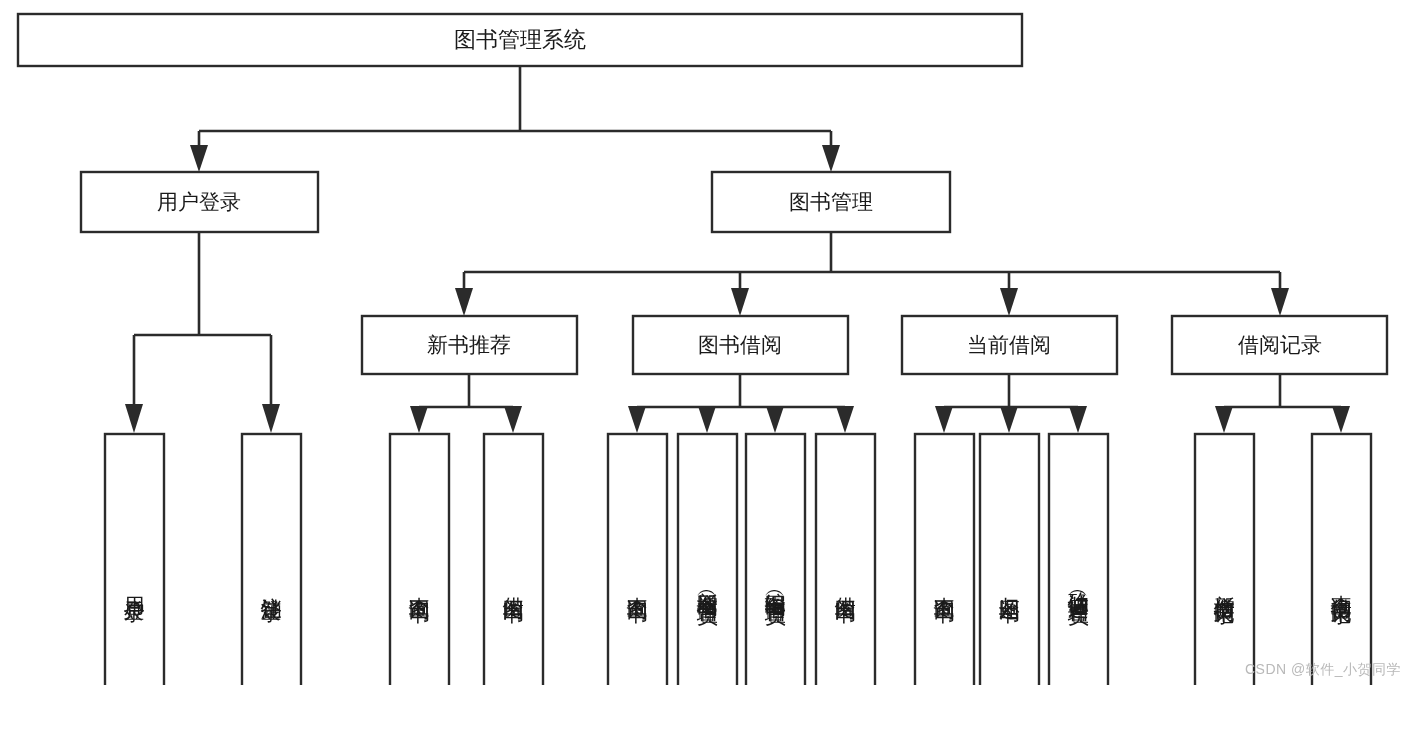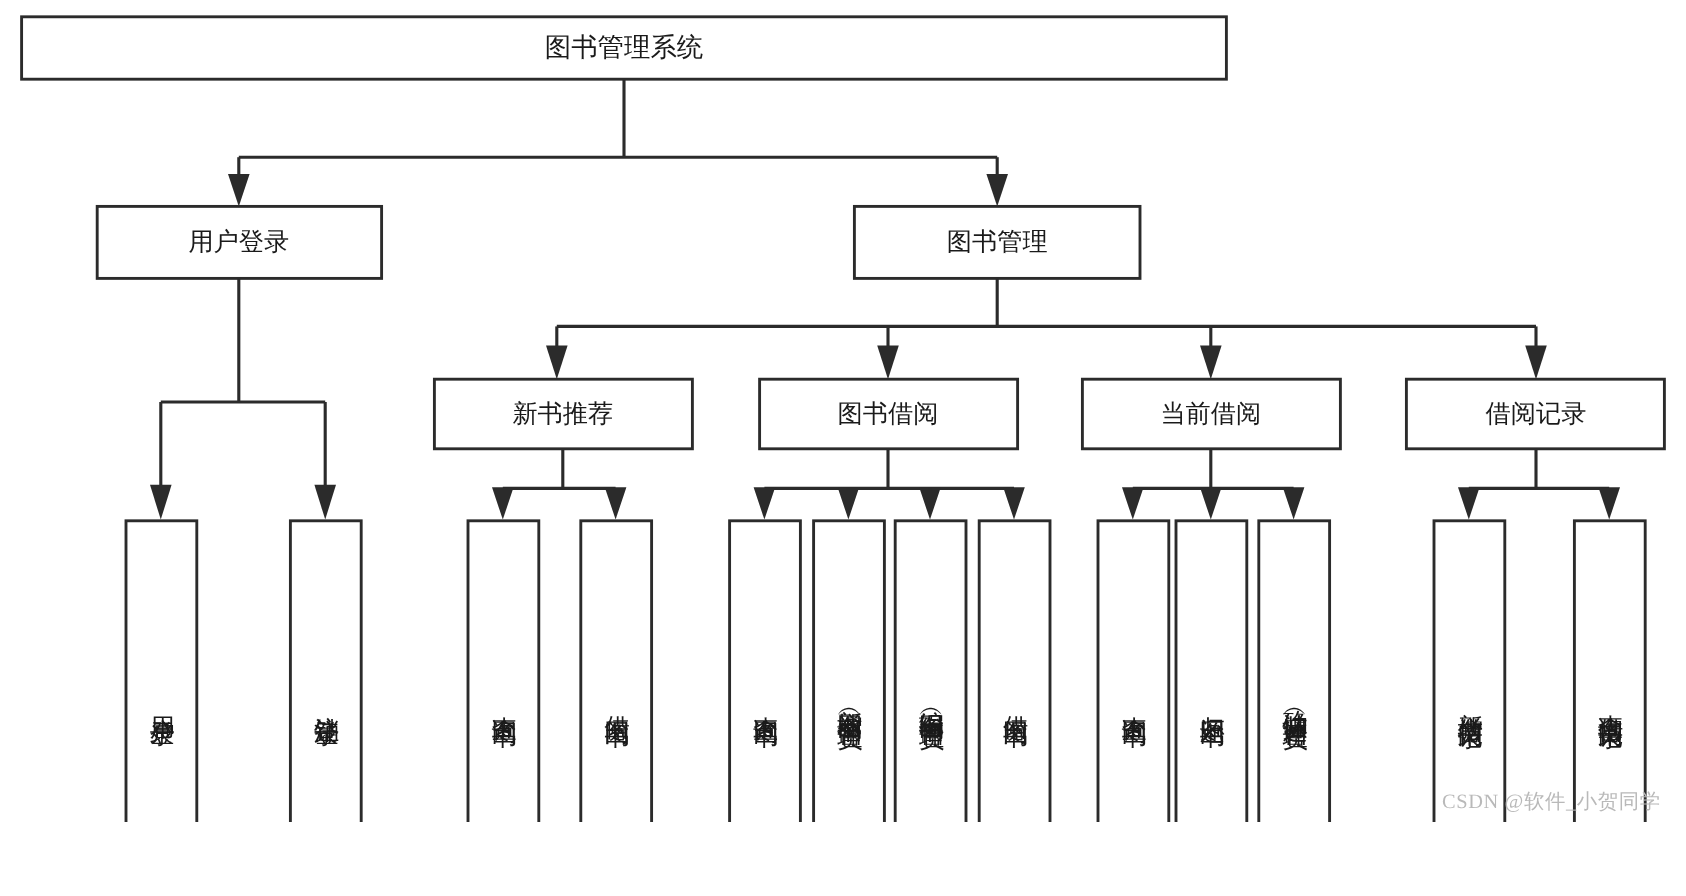--- a/index.html
+++ b/index.html
@@ -61,24 +61,24 @@
     font-family: "Liberation Sans", "DejaVu Sans", sans-serif;
     font-size: 21px;
     line-height: 1.12;
     letter-spacing: 2px;
     color: #1a1a1a;
     pointer-events: none;
     text-align: center;
   }
   #watermark {
     position: absolute;
-    right: 21px;
+    right: 4px;
     bottom: 6px;
-    font-family: Liberation Serif, serif;
-    font-size: 17px;
+    font-family: Liberation Sans, sans-serif;
+    font-size: 14px;
     color: #b9b9b9;
     letter-spacing: 0.5px;
     white-space: nowrap;
   }
 </style>
 </head>
 <body>
 
 <div id="diagram-root">
 

